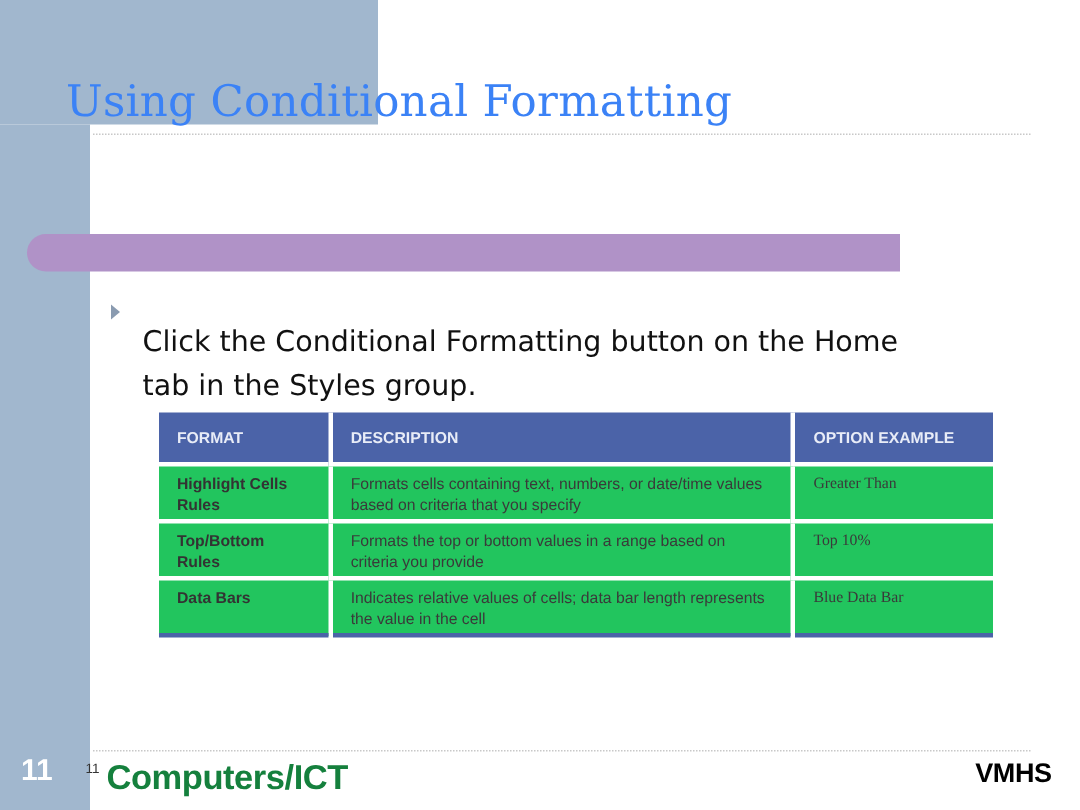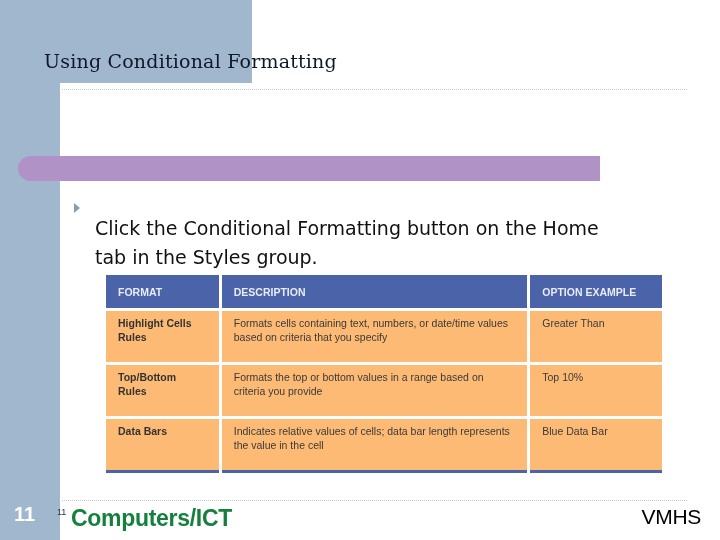--- a/index.html
+++ b/index.html
@@ -1,36 +1,36 @@
 <!DOCTYPE html>
 <html><head>
 <meta charset="utf-8">
 <style>
   html, body { margin:0; padding:0; }
   body { width:720px; height:540px; position:relative; overflow:hidden; background:#ffffff; font-family:"Liberation Sans", sans-serif; }
   .blue-top { position:absolute; left:0; top:0; width:252px; height:83px; background:#a1b7ce; }
   .blue-left { position:absolute; left:0; top:83px; width:60px; height:457px; background:#a1b7ce; }
-  .title { position:absolute; left:44px; top:50px; font-family:"DejaVu Serif", serif; font-size:19px; color:#0f172a; letter-spacing:0.2px; white-space:nowrap; }
+  .title { position:absolute; left:44px; top:50px; font-family:"DejaVu Serif", serif; font-size:29px; color:#3b82f6; letter-spacing:0.2px; white-space:nowrap; }
   .title-rule { position:absolute; left:62px; top:89px; width:625px; border-top:1px dotted #c8c8c8; }
   .purple-bar { position:absolute; left:18px; top:156px; width:582px; height:25px; background:#b092c7; border-radius:13px 0 0 13px; }
   .bullet-wrap { position:absolute; left:74px; top:195px; width:560px; }
   .bullet-icon { position:absolute; left:0; top:8px; width:0; height:0; border-top:5px solid transparent; border-bottom:5px solid transparent; border-left:6px solid #8a9bb0; }
   .bullet-text { position:absolute; left:21px; top:0; font-family:"DejaVu Sans", sans-serif; font-size:19px; line-height:29px; color:#111; width:520px;margin-top:19px; }
   table.fmt { position:absolute; left:106px; top:275px; width:556px; border-collapse:collapse; font-size:10.5px; color:#3a3a3a; border-bottom:3px solid #4b63a8; }
   table.fmt th { background:#4b63a8; color:#e8ecf7; text-align:left; font-weight:bold; height:33px; padding:0 12px; font-size:10.5px; border-right:3px solid #ffffff; }
   table.fmt th:last-child { border-right:none; }
-  table.fmt td { background:#fdba74; vertical-align:top; padding:5px 12px 16px 12px; height:30px; line-height:14px; border-right:3px solid #ffffff; border-top:3px solid #ffffff; }
-  table.fmt td:last-child { border-right:none; }
+  table.fmt td { background:#22c55e; vertical-align:top; padding:5px 12px 0 12px; height:30px; line-height:14px; border-right:3px solid #ffffff; border-top:3px solid #ffffff; }
+  table.fmt td:last-child { border-right:none;font-family:Liberation Serif, serif; }
   table.fmt td.fmt-name { font-weight:bold; color:#333; }
   .col1 { width:90px; } .col2 { width:290px; } .col3 { width:110px;margin-top:13px; }
   .footer-rule { position:absolute; left:62px; top:500px; width:625px; border-top:1px dotted #c8c8c8; }
   .slide-num { position:absolute; left:14px; top:503px; font-size:20px; font-weight:bold; color:#ffffff; }
   .small-num { position:absolute; left:57px; top:507px; font-size:9px; color:#333; }
   .footer-left { position:absolute; left:71px; top:505px; font-size:23px; font-weight:bold; color:#15803d; letter-spacing:-0.3px; }
-  .footer-right { position:absolute; right:19px; top:505px; font-size:21px; font-weight:normal; color:#000; letter-spacing:-0.3px; }
+  .footer-right { position:absolute; right:19px; top:505px; font-size:18px; font-weight:bold; color:#000; letter-spacing:-0.3px; }
 </style>
 </head>
 <body>
 
 <div class="blue-top"></div>
 <div class="blue-left"></div>
 
 <div class="title">Using Conditional Formatting</div>
 <div class="title-rule"></div>
 

